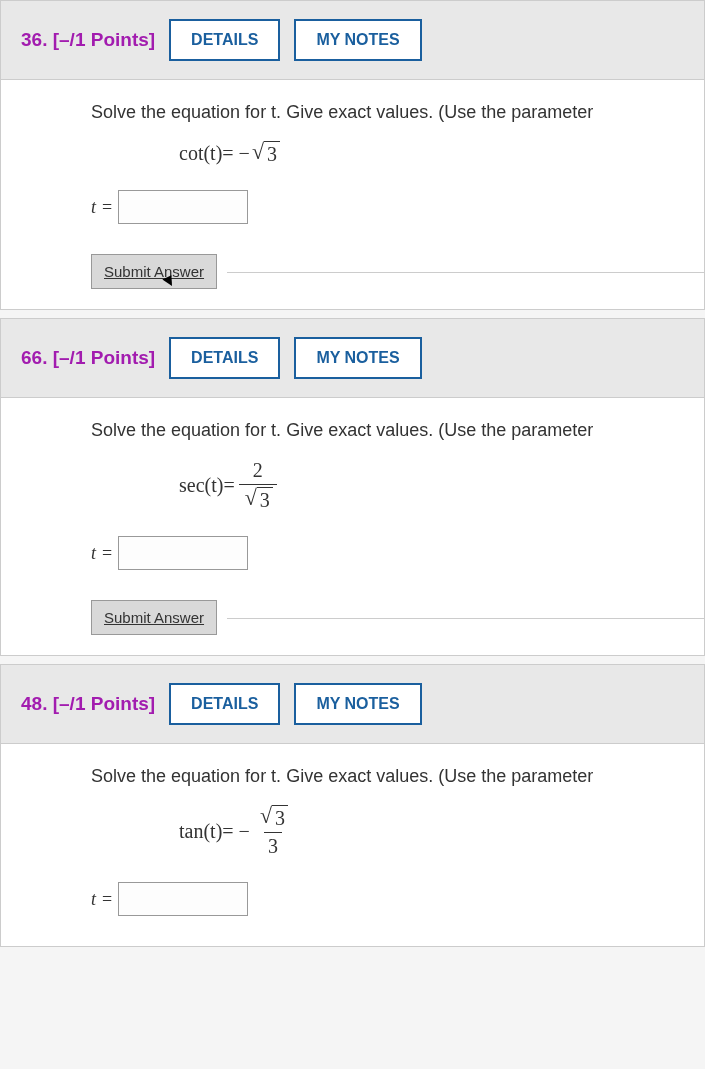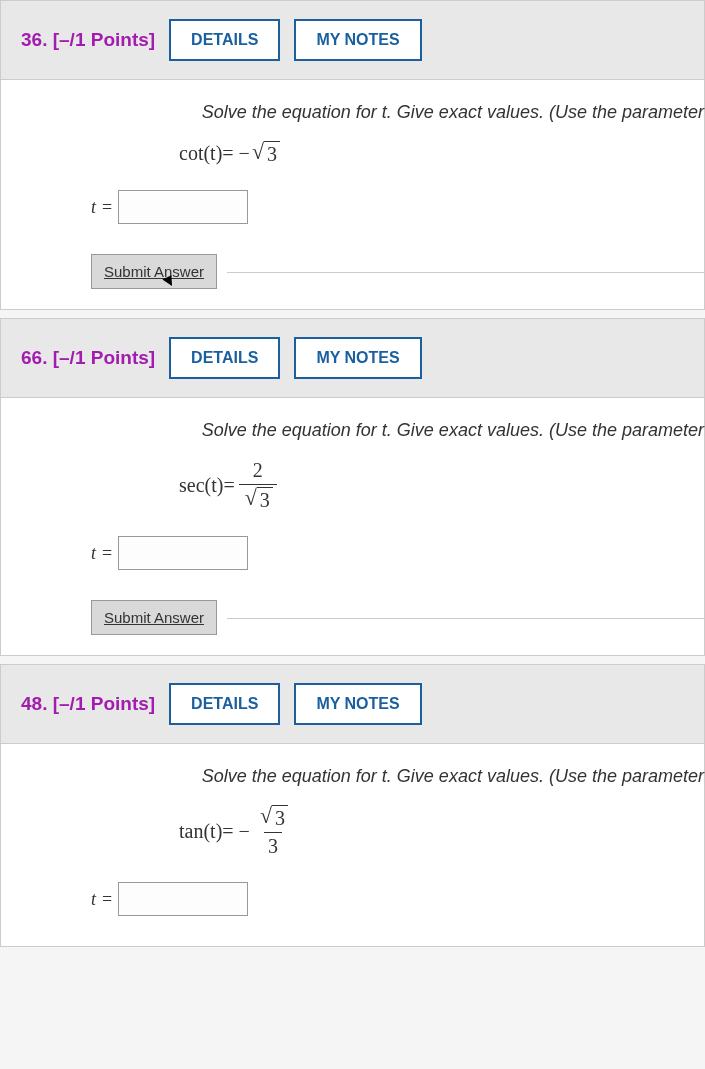--- a/index.html
+++ b/index.html
@@ -45,23 +45,21 @@
       background: #fff;
       border-left: 1px solid #ccc;
       border-right: 1px solid #ccc;
       border-bottom: 1px solid #ccc;
       padding: 22px 0 0 90px;
     }
     .prompt {
       font-size: 18px;
       color: #333;
       margin-bottom: 18px;
-      font-style: italic;
       white-space: nowrap;
-      text-align: right;
     }
     .equation {
       font-size: 20px;
       margin-left: 88px;
       margin-bottom: 24px;
       display: flex;
       align-items: center;
       font-family: Liberation Serif, serif;
     }
     .equation .func {

